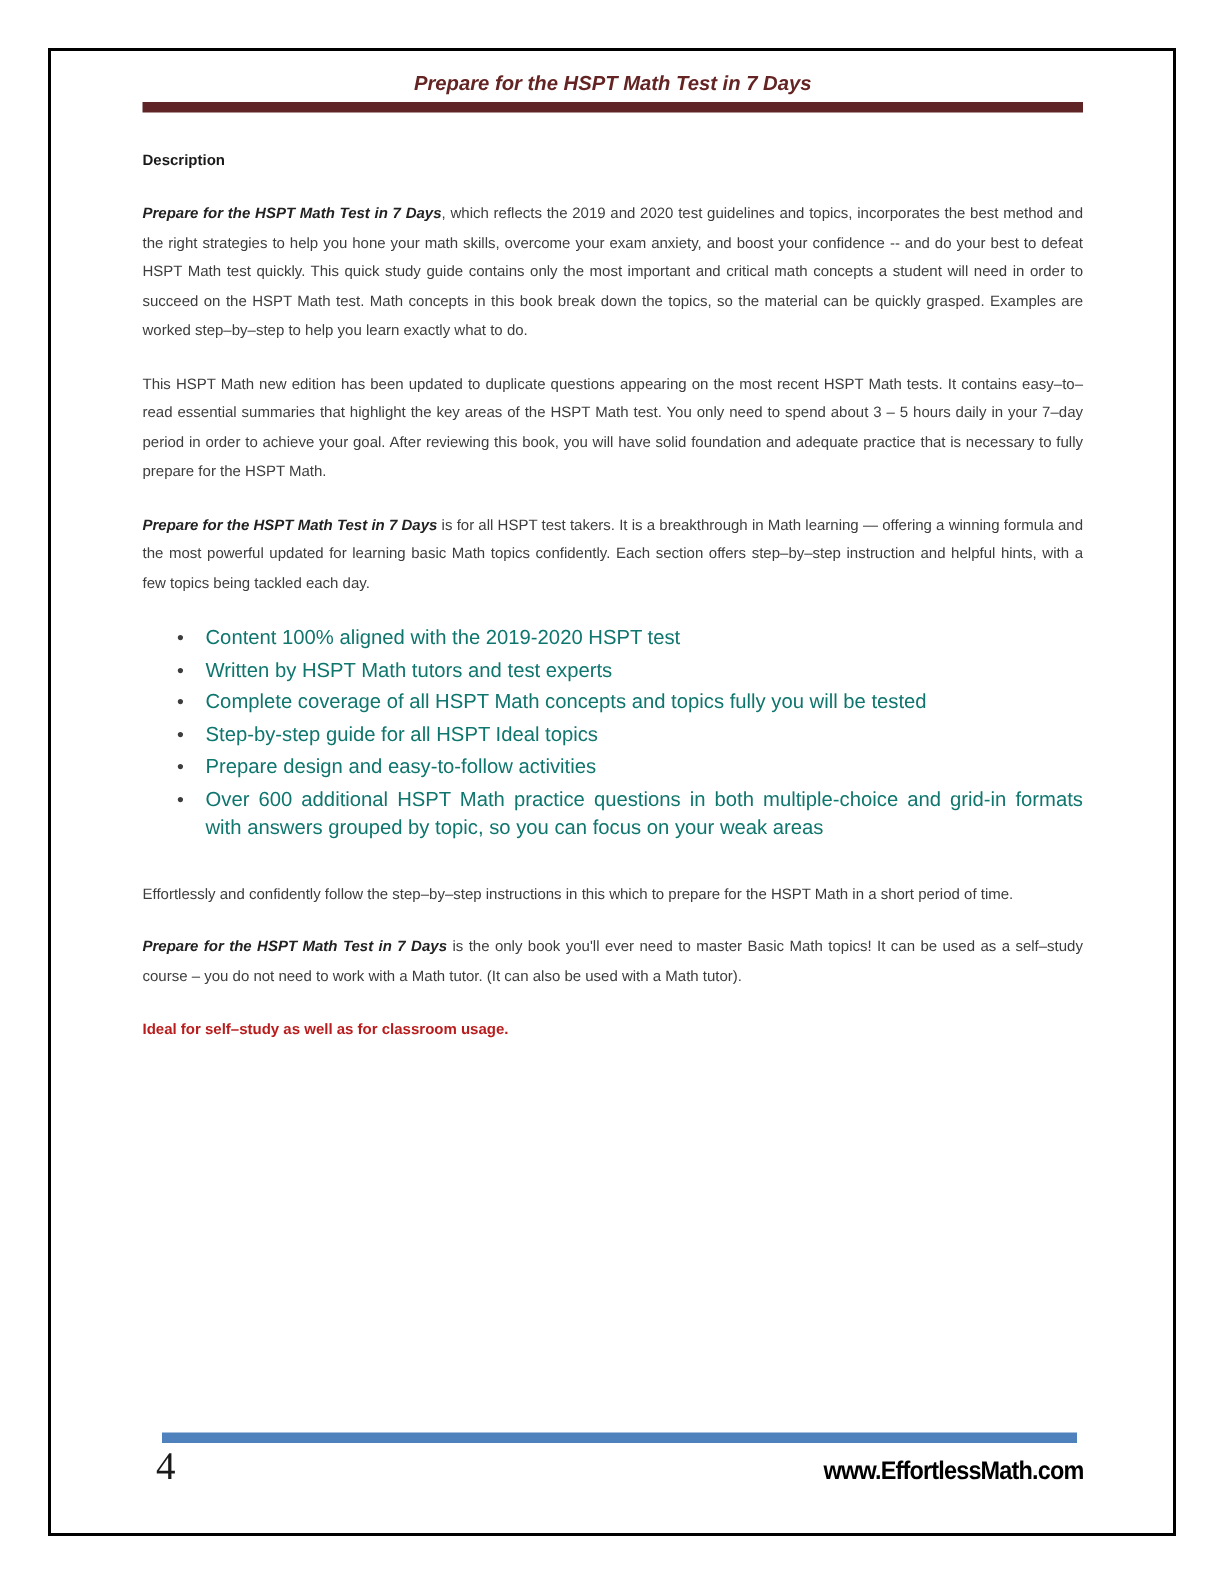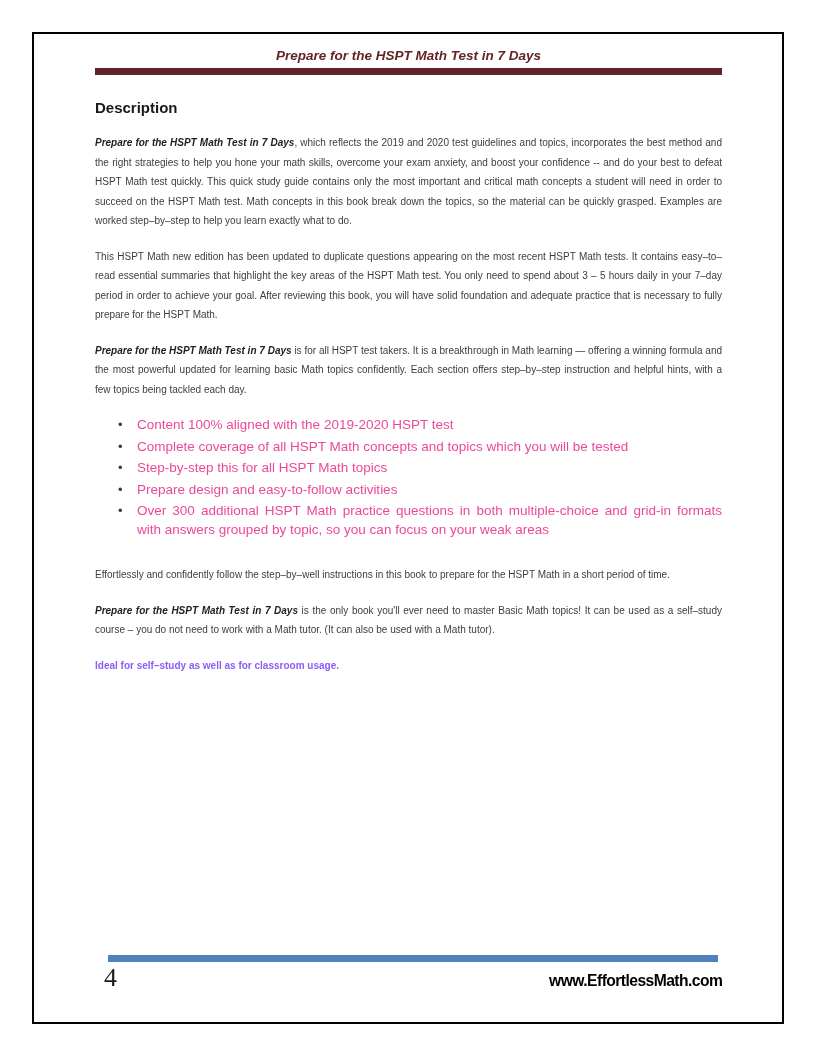--- a/index.html
+++ b/index.html
@@ -30,51 +30,51 @@
     text-align: center;
     line-height: 20px;
     margin-bottom: 2px;
   }
   .title-rule {
     height: 7px;
     background: #5f2425;
     margin-bottom: 24px;
   }
   .section-heading {
-    font-size: 15px;
+    font-size: 10px;
     font-weight: bold;
     color: #1a1a1a;
     line-height: 18px;
     margin-bottom: 16px;
   }
   .para {
     font-size: 10px;
     color: #3d3d3d;
     line-height: 19.5px;
     text-align: justify;
     margin-bottom: 16px;
   }
   .para .lead {
     font-weight: bold;
     font-style: italic;
     color: #222222;
   }
   .para.bold-para {
     font-weight: bold;
-    color: #8b5cf6;
+    color: #b91c1c;
   }
   ul.features {
     list-style: none;
     margin: 0 0 10px 0;
   }
   ul.features li {
     position: relative;
     padding-left: 42px;
     font-size: 13.5px;
-    color: #ec4899;
+    color: #0f766e;
     line-height: 19px;
     text-align: justify;
     margin-bottom: 2.5px;
   }
   ul.features li::before {
     content: "\2022";
     position: absolute;
     left: 23px;
     top: 0;
     font-size: 13px;
@@ -118,27 +118,28 @@
 
   <p class="para"><span class="lead">Prepare for the HSPT Math Test in 7 Days</span><span>, which reflects the 2019 and 2020 test guidelines and topics, incorporates the best method and the right strategies to help you hone your math skills, overcome your exam anxiety, and boost your confidence -- and do your best to defeat HSPT Math test quickly. This quick study guide contains only the most important and critical math concepts a student will need in order to succeed on the HSPT Math test. Math concepts in this book break down the topics, so the material can be quickly grasped. Examples are worked step–by–step to help you learn exactly what to do.</span></p>
 
   <p class="para">This HSPT Math new edition has been updated to duplicate questions appearing on the most recent HSPT Math tests. It contains easy–to–read essential summaries that highlight the key areas of the HSPT Math test. You only need to spend about 3 – 5 hours daily in your 7–day period in order to achieve your goal. After reviewing this book, you will have solid foundation and adequate practice that is necessary to fully prepare for the HSPT Math.</p>
 
   <p class="para"><span class="lead">Prepare for the HSPT Math Test in 7 Days</span><span> is for all HSPT test takers. It is a breakthrough in Math learning — offering a winning formula and the most powerful updated for learning basic Math topics confidently. Each section offers step–by–step instruction and helpful hints, with a few topics being tackled each day.</span></p>
 
 
   <ul class="features">
     <li>Content 100% aligned with the 2019-2020 HSPT test</li>
-    <li>Complete coverage of all HSPT Math concepts and topics which you will be tested</li>
-    <li>Step-by-step this for all HSPT Math topics</li>
+    <li>Written by HSPT Math tutors and test experts</li>
+    <li>Complete coverage of all HSPT Math concepts and topics fully you will be tested</li>
+    <li>Step-by-step guide for all HSPT Ideal topics</li>
     <li>Prepare design and easy-to-follow activities</li>
-    <li>Over 300 additional HSPT Math practice questions in both multiple-choice and grid-in formats with answers grouped by topic, so you can focus on your weak areas</li>
+    <li>Over 600 additional HSPT Math practice questions in both multiple-choice and grid-in formats with answers grouped by topic, so you can focus on your weak areas</li>
   </ul>
 
-  <p class="para gap-top">Effortlessly and confidently follow the step–by–well instructions in this book to prepare for the HSPT Math in a short period of time.</p>
+  <p class="para gap-top">Effortlessly and confidently follow the step–by–step instructions in this which to prepare for the HSPT Math in a short period of time.</p>
 
   <p class="para"><span class="lead">Prepare for the HSPT Math Test in 7 Days</span><span> is the only book you'll ever need to master Basic Math topics! It can be used as a self–study course – you do not need to work with a Math tutor. (It can also be used with a Math tutor).</span></p>
 
   <p class="para bold-para">Ideal for self–study as well as for classroom usage.</p>
 </div>
 
 <div class="footer-bar"></div>
 <div class="page-number">4</div>
 <div class="website">www.EffortlessMath.com</div>
 

